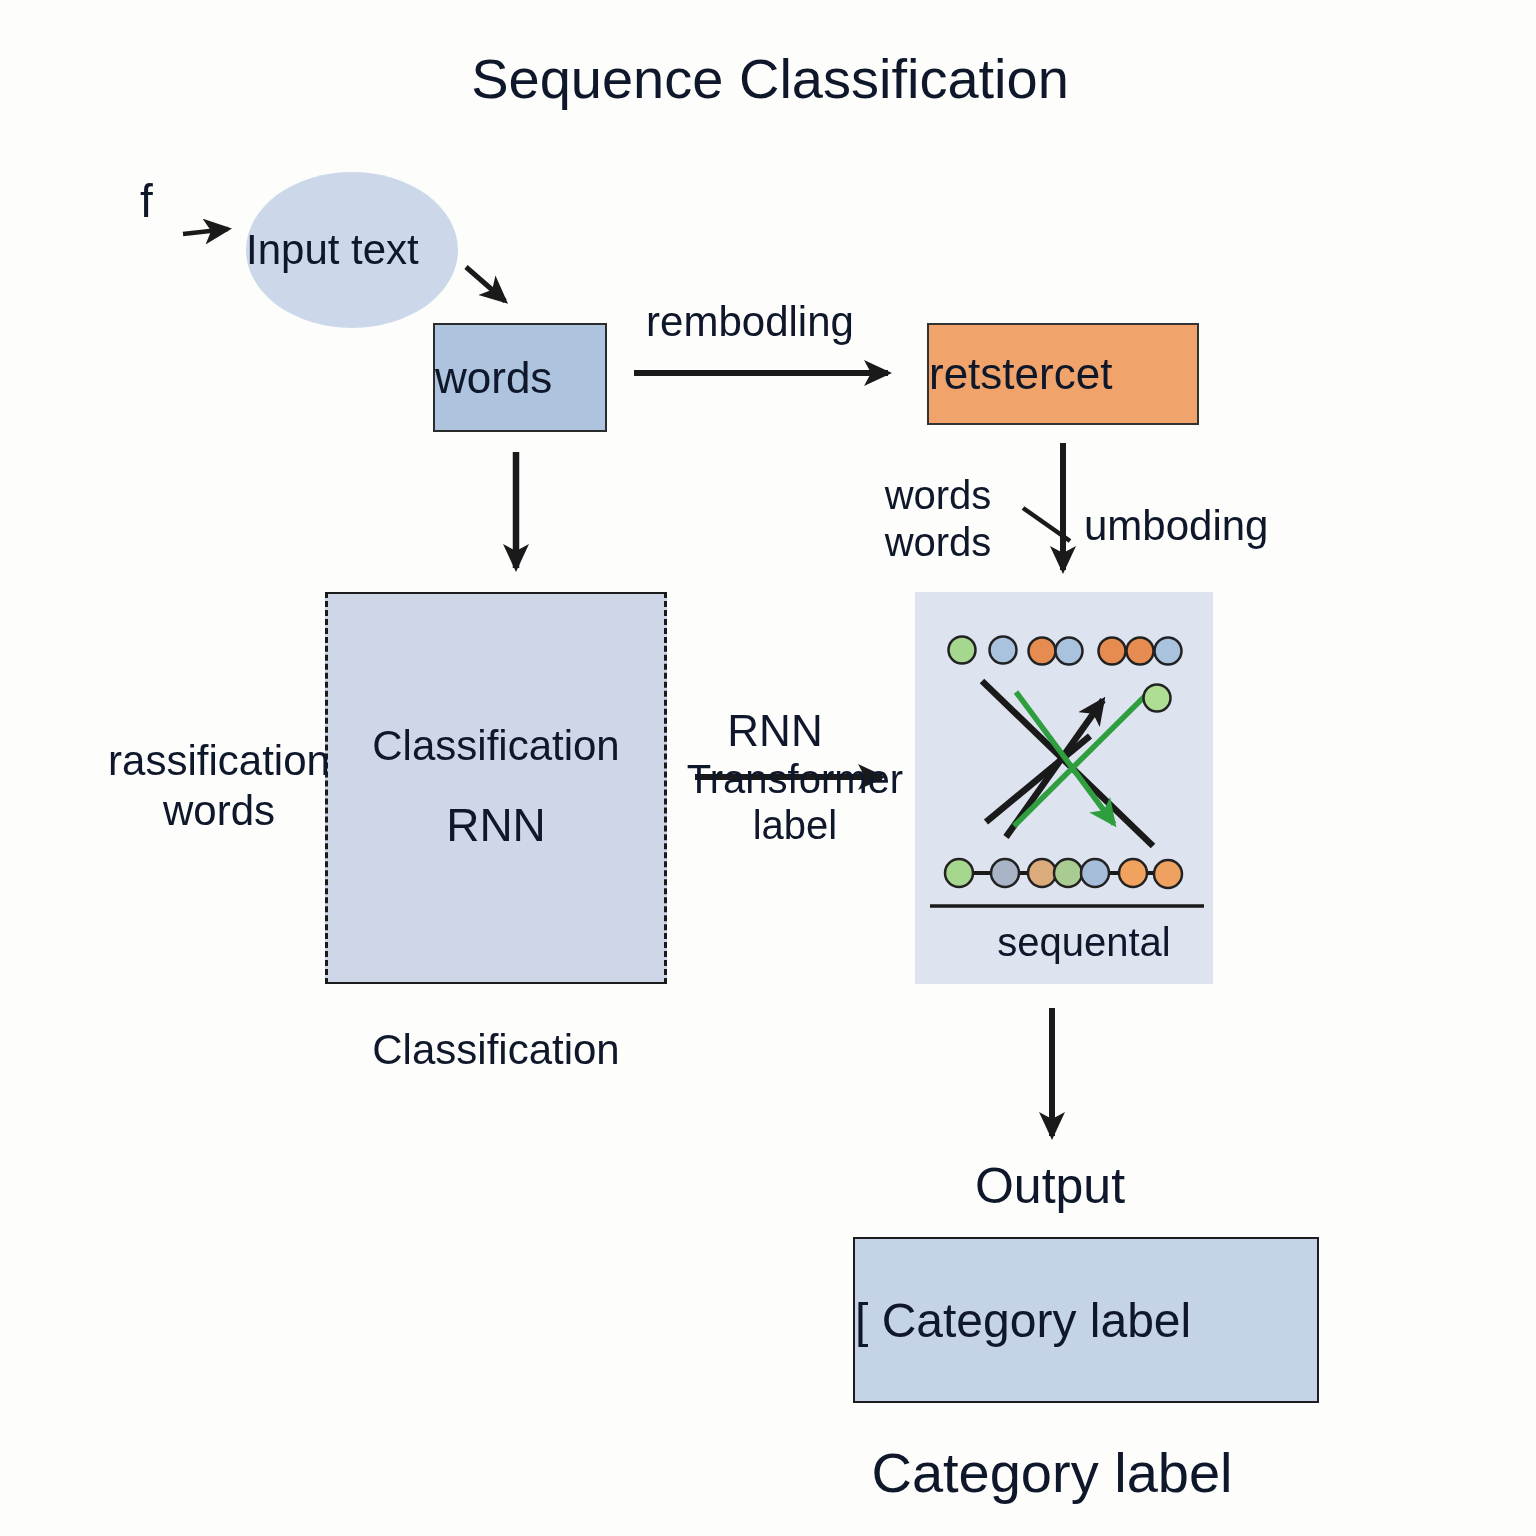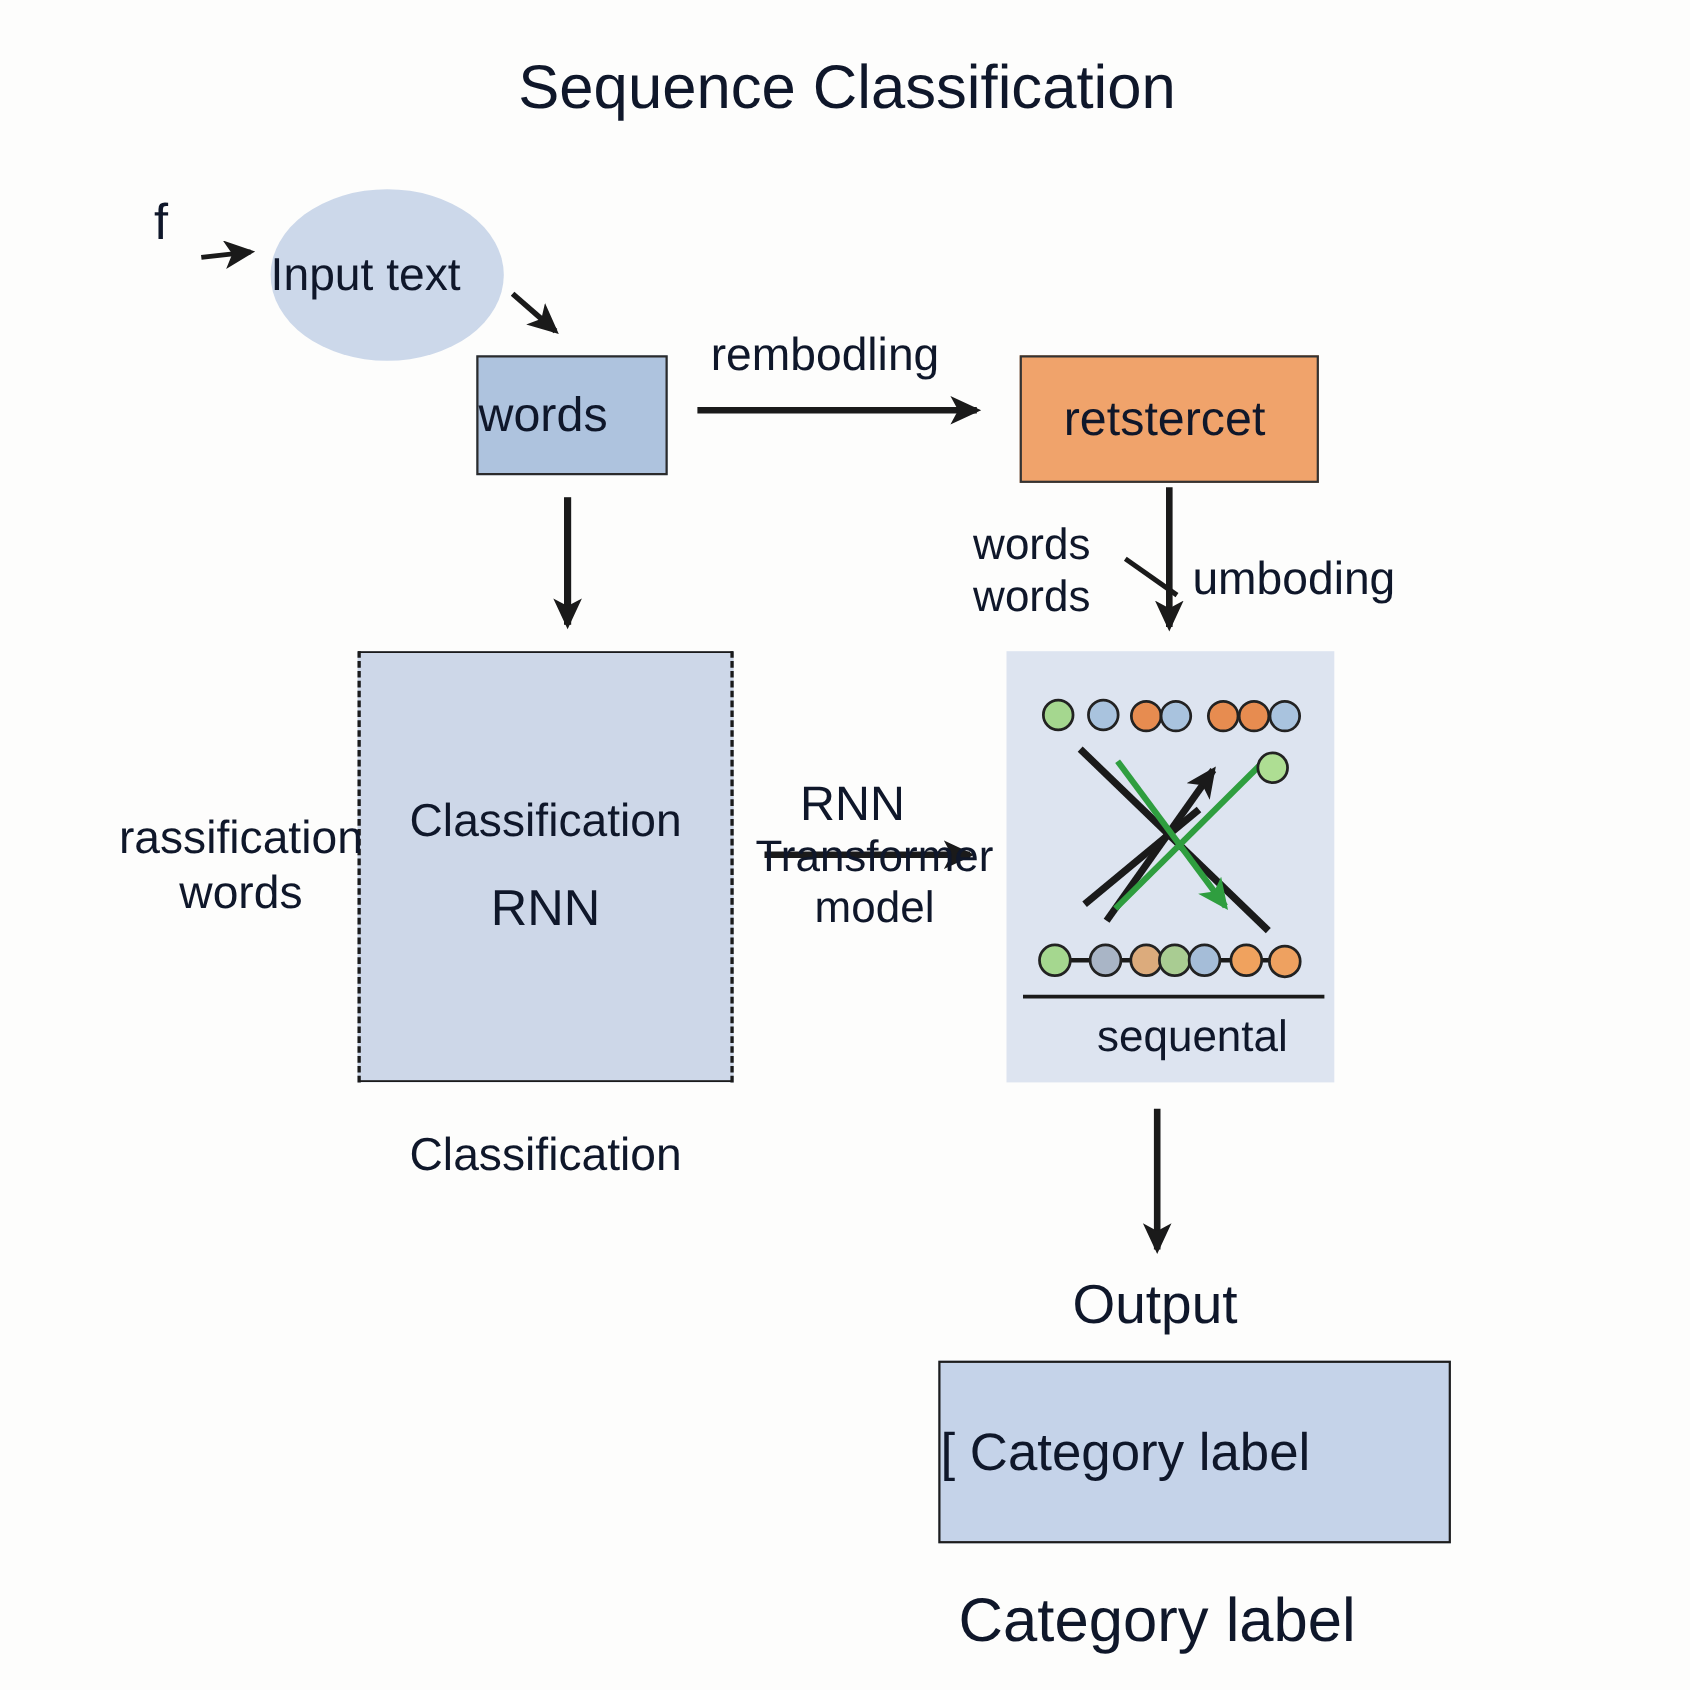--- a/index.html
+++ b/index.html
@@ -9,21 +9,21 @@
   .ctr{text-align:center;}
   #diagram-svg{position:absolute;left:0;top:0;z-index:2;}
   .label{z-index:3;line-height:1.12;}
   .shape{z-index:1;box-sizing:border-box;}
   .box-text{display:flex;align-items:center;justify-content:flex-start;z-index:3;box-sizing:border-box;}
   #title{left:390px;top:48px;width:760px;font-size:56px;letter-spacing:0px;}
   #f-label{left:140px;top:176px;font-size:46px;}
   #input-ellipse{left:246px;top:172px;width:212px;height:156px;border-radius:50%;font-size:42px;}
   #words-box{left:433px;top:323px;width:174px;height:109px;border:2.5px solid #2b2b2b;font-size:44px;}
   #embed-label{left:620px;top:298px;width:260px;font-size:42px;}
-  #embed-box{left:927px;top:323px;width:272px;height:116px;border:2.5px solid #333;font-size:44px;padding-left:38px;}
+  #embed-box{left:927px;top:323px;width:272px;height:102px;border:2.5px solid #333;font-size:44px;}
   #words-stack{left:856px;top:472px;width:164px;font-size:40px;line-height:47px;}
   #unembed-label{left:1084px;top:502px;width:220px;font-size:42px;text-align:left;}
   #class-box{left:325px;top:592px;width:342px;height:392px;border:3px dashed #1b1b1b;
              border-top:2.5px solid #1b1b1b;border-bottom:2.5px solid #1b1b1b;}
   #class-title{left:325px;top:722px;width:342px;font-size:42px;}
   #class-rnn{left:325px;top:800px;width:342px;font-size:46px;}
   #left-caption{left:78px;top:736px;width:282px;font-size:42px;line-height:50px;}
   #class-caption{left:325px;top:1026px;width:342px;font-size:42px;}
   #rnn-label{left:690px;top:706px;width:170px;font-size:44px;}
   #transformer-label{left:652px;top:756px;width:286px;font-size:40px;line-height:46px;}
@@ -125,21 +125,21 @@
     <div>rassification</div>
     <div>words</div>
   </div>
 
   <div id="class-caption" class="abs ctr label">Classification</div>
 
   <div id="rnn-label" class="abs ctr label">RNN</div>
 
   <div id="transformer-label" class="abs ctr label">
     <div>Transformer</div>
-    <div>model</div>
+    <div>label</div>
   </div>
 
   <div id="seq-panel" class="abs shape" style="background-color: rgb(221, 228, 240);"></div>
   <div id="seq-caption" class="abs ctr label">sequental</div>
 
   <div id="output-label" class="abs ctr label">Output</div>
 
   <div id="category-box" class="abs box-text shape" style="background-color: rgb(197, 211, 233);">
     <span>[ Category label</span>
   </div>

